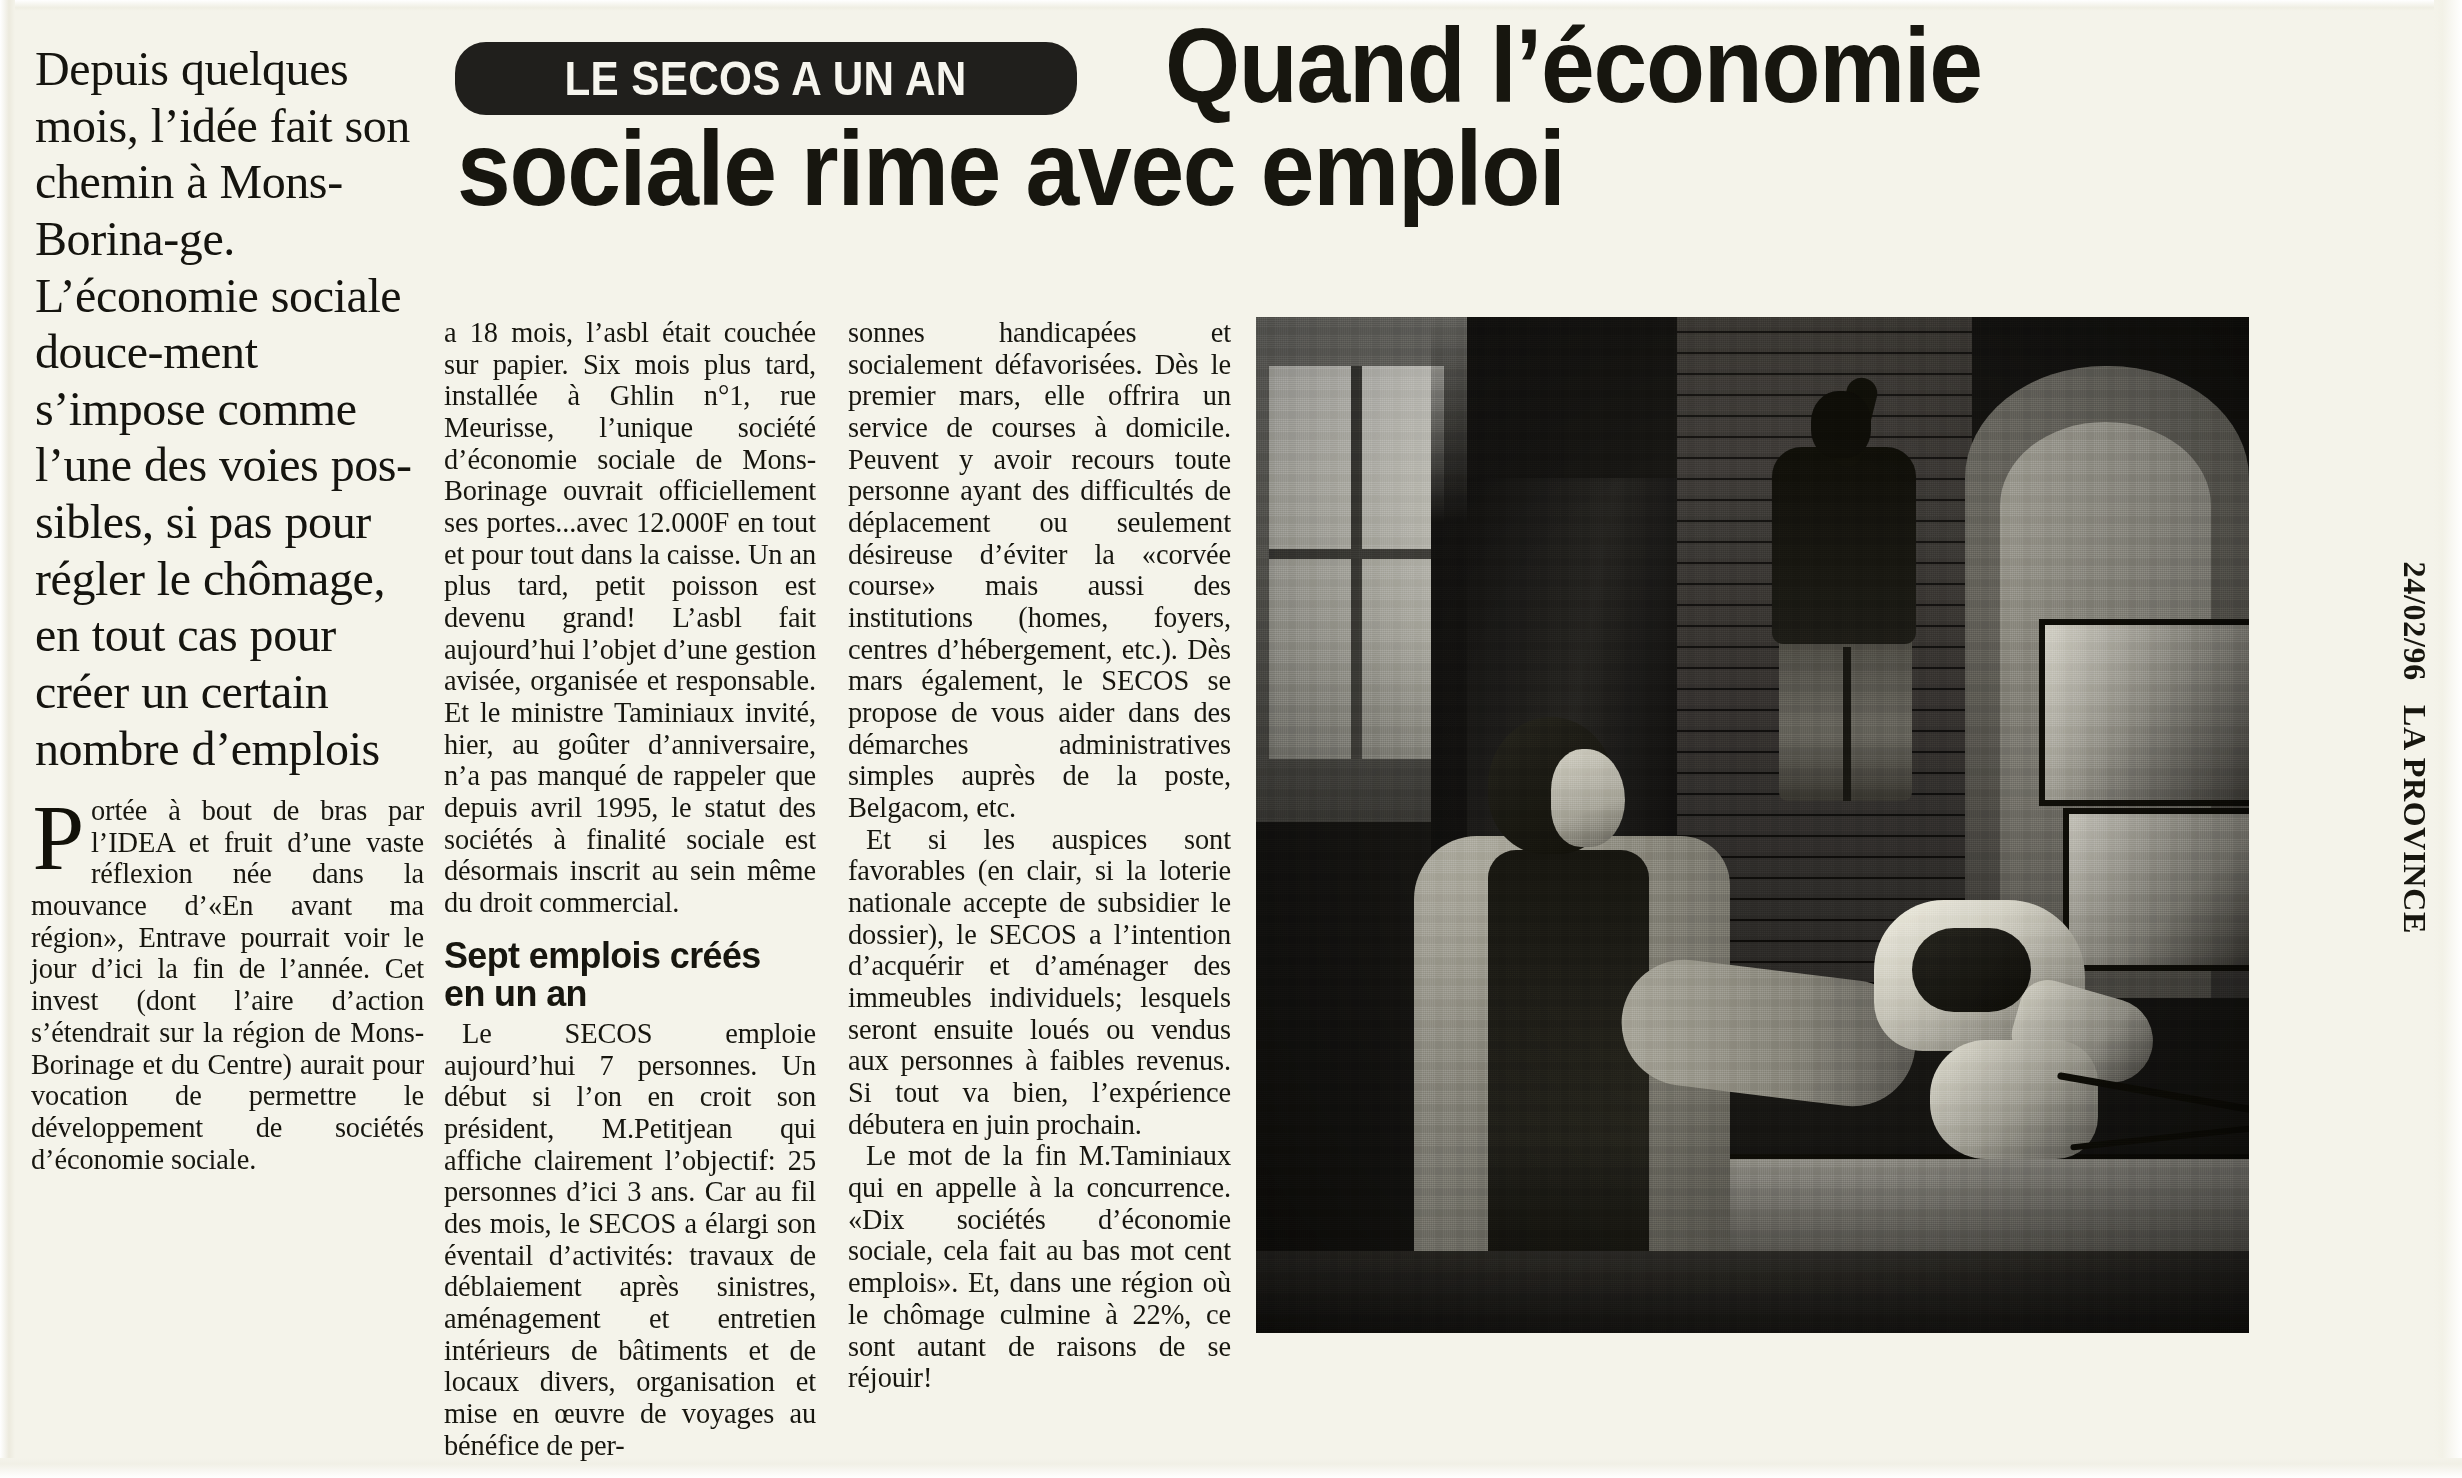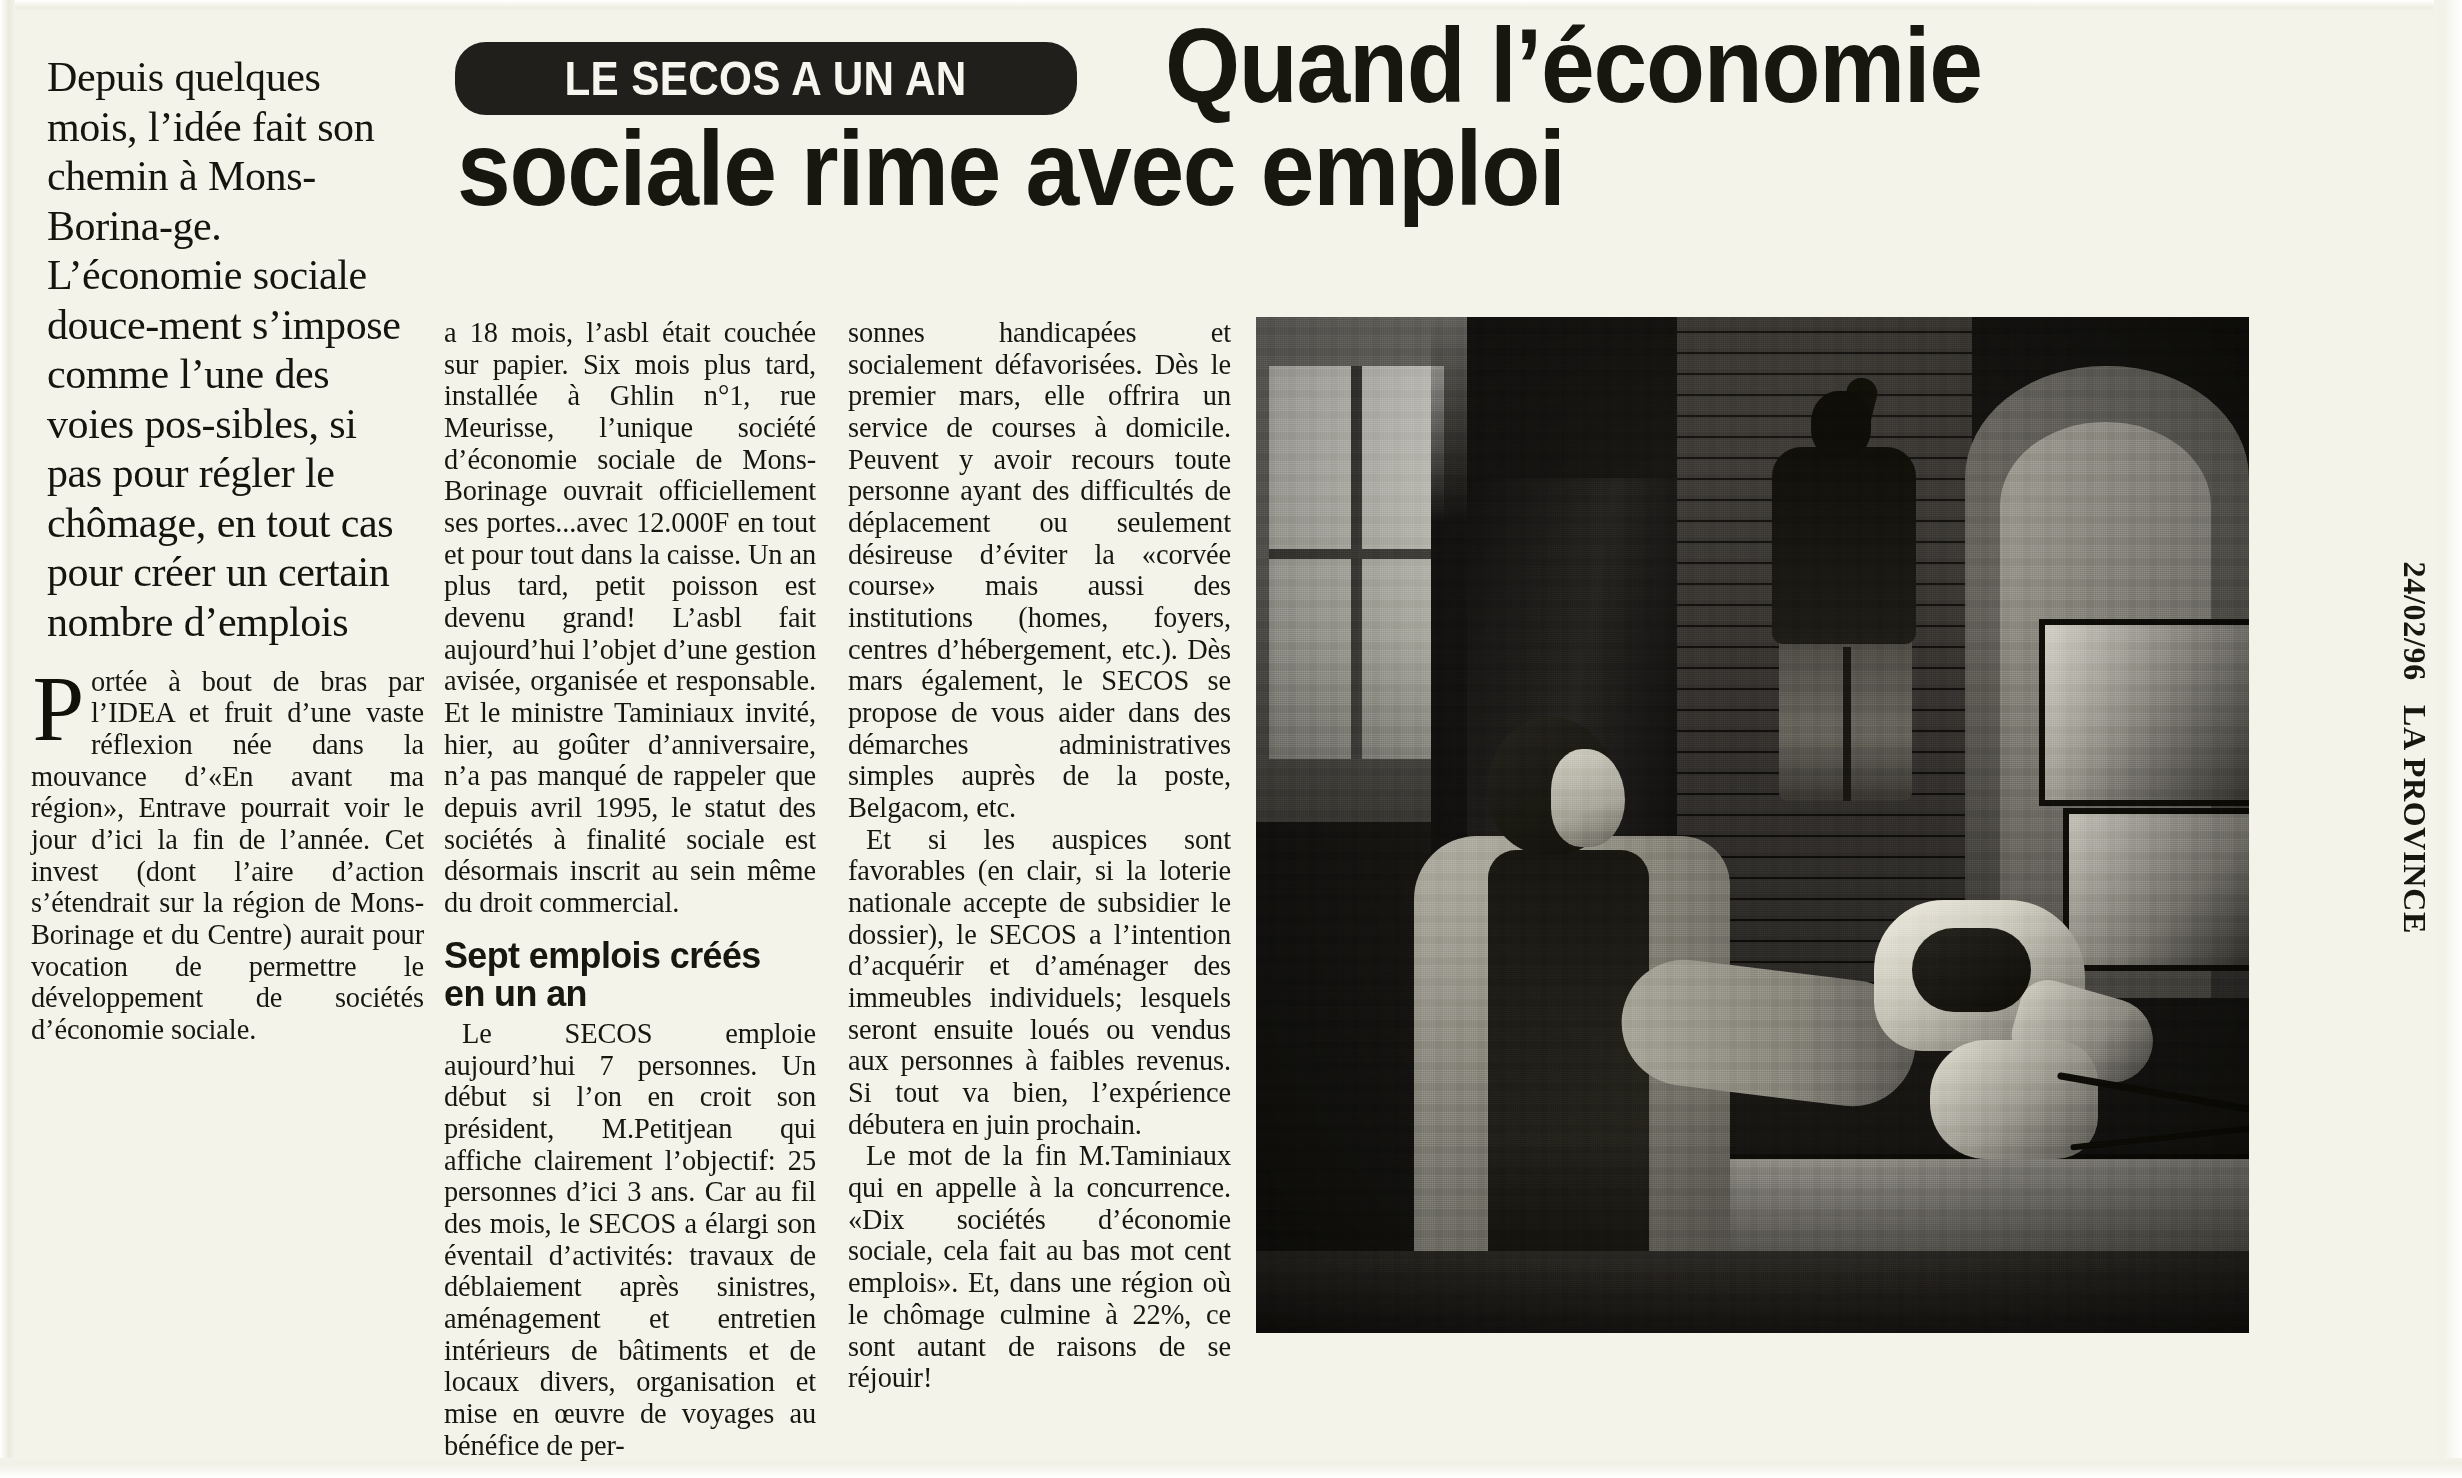--- a/index.html
+++ b/index.html
@@ -51,26 +51,26 @@
 
   
   #lead-column {
     position: absolute;
     left: 31px;
     top: 37px;
     width: 393px;
   }
   #lead-paragraph {
     font-family: "Liberation Serif", serif;
-    font-size: 42px;
+    font-size: 48px;
     line-height: 1.18;
     color: #15140f;
     letter-spacing: -0.4px;
     word-spacing: 0.7px;
-    margin: 16px;
+    margin: 4px;
   }
 
   
   #lead-body {
     margin-top: 18px;
     font-family: "Liberation Serif", serif;
     font-size: 28.4px;
     line-height: 1.115;
     color: #17160f;
     text-align: justify;

